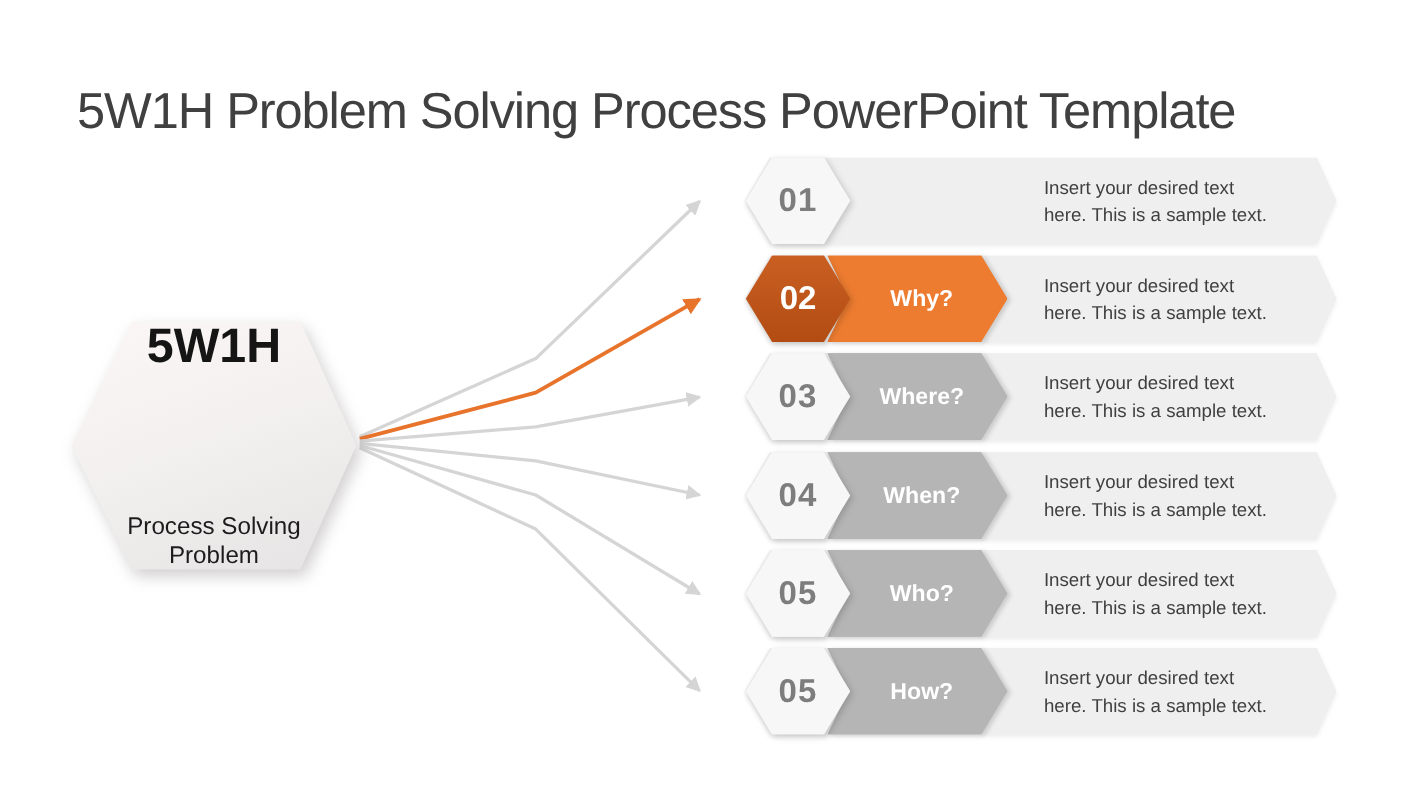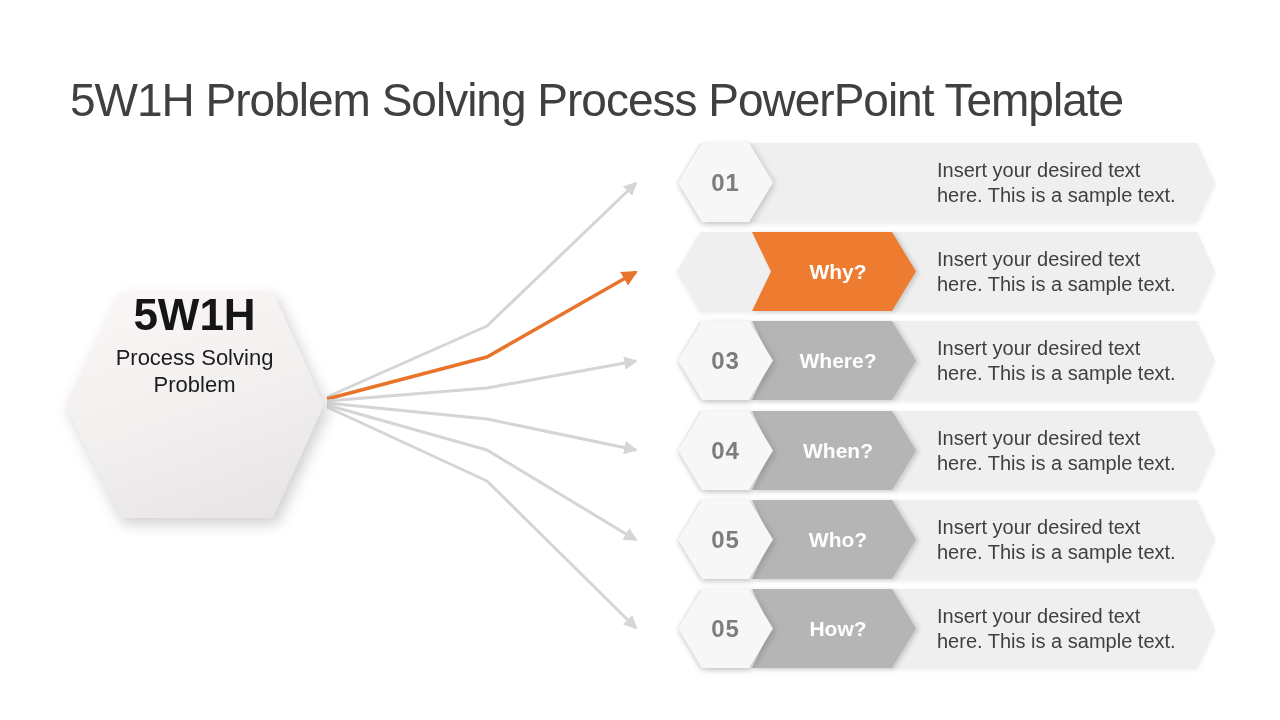--- a/index.html
+++ b/index.html
@@ -13,21 +13,21 @@
   }
   
   .hex-wrap{
     position:absolute;left:65px;top:292px;width:259px;height:226px;
     filter:drop-shadow(4px 6px 7px rgba(90,80,80,0.28));
   }
   .hex{
     width:100%;height:100%;
     clip-path:polygon(0 50%, 21.2% 0, 80.3% 0, 100% 50%, 80.3% 100%, 21.2% 100%);
     background:linear-gradient(160deg,#fbf7f6 0%,#f2efef 50%,#e5e3e3 100%);
-    display:flex;flex-direction:column;align-items:center;justify-content:flex-start;text-align:center;
+    display:flex;flex-direction:column;align-items:center;justify-content:space-between;text-align:center;
   }
   .hex-heading{font-size:44px;font-weight:bold;color:#151515;line-height:1.05;margin-bottom:6px;}
   .hex-sub{font-size:22px;color:#1c1c1c;line-height:27px;}
   
   .arrows{position:absolute;left:0;top:0;width:1280px;height:720px;pointer-events:none;}
   .arrow{fill:none;stroke:var(--arrow-gray,#d5d5d5);stroke-width:3;stroke-linejoin:round;}
   .arrow.orange{stroke:var(--arrow-orange,#e8732b);stroke-width:3.5;}
   
   .row{position:absolute;left:677px;width:538px;height:79px;filter:drop-shadow(0 2px 2px rgba(0,0,0,0.08));}
   .bar{
@@ -42,25 +42,25 @@
     display:flex;align-items:center;justify-content:center;padding-left:8px;box-sizing:border-box;
   }
   .label{font-size:21px;font-weight:bold;color:#ffffff;}
   .badge-wrap{position:absolute;left:1px;top:0;width:95px;height:79px;z-index:3;
     filter:drop-shadow(2px 2px 3px rgba(0,0,0,0.18));}
   .badge{
     width:100%;height:100%;background:var(--badge-gray,#f7f7f7);
     clip-path:polygon(0 50%, 24px 0, 71px 0, 100% 50%, 71px 100%, 24px 100%);
     display:flex;align-items:center;justify-content:center;
   }
-  .num{font-size:24px;font-weight:bold;color:var(--number-gray,#7d7d7d);letter-spacing:1px;}
+  .num{font-size:30px;font-weight:bold;color:var(--number-gray,#7d7d7d);letter-spacing:1px;}
   .desc{
-    position:absolute;left:260px;top:0;bottom:0;z-index:1;
+    position:absolute;left:272px;top:0;bottom:0;z-index:1;
     display:flex;flex-direction:column;justify-content:center;
-    font-size:20px;line-height:25px;color:var(--text-dark,#3f3f3f);
+    font-size:17px;line-height:25px;color:var(--text-dark,#3f3f3f);
   }
   
   .row.highlight .badge{background:linear-gradient(180deg,var(--badge-orange-top,#ca5f22),var(--badge-orange-bottom,#b24c13));}
   .row.highlight .num{color:#ffffff;letter-spacing:0;}
   .row.highlight .chev{background:var(--accent-orange,#ed7c30);}
 </style>
 </head>
 <body>
 
 <div class="slide">
@@ -111,20 +111,25 @@
     <div class="bar"></div>
     <div class="desc">
       <span>Insert your desired text</span>
       <span>here. This is a sample text.</span>
     </div>
     <div class="chev-wrap">
       <div class="chev">
         <span class="label">Why?</span>
       </div>
     </div>
+    <div class="badge-wrap">
+      <div class="badge">
+        <span class="num">02</span>
+      </div>
+    </div>
   </div>
 
   <div class="row" style="top:321px">
     <div class="bar"></div>
     <div class="desc">
       <span>Insert your desired text</span>
       <span>here. This is a sample text.</span>
     </div>
     <div class="chev-wrap">
       <div class="chev">

